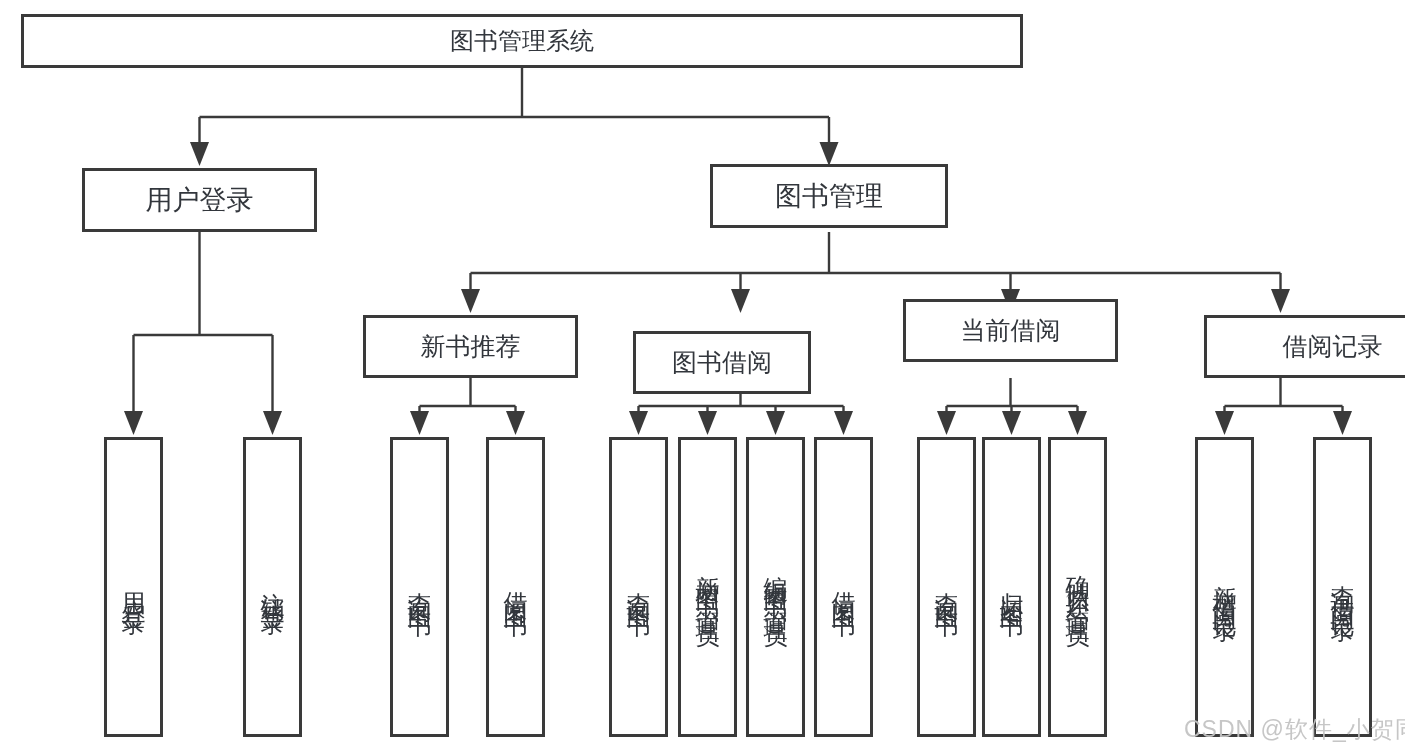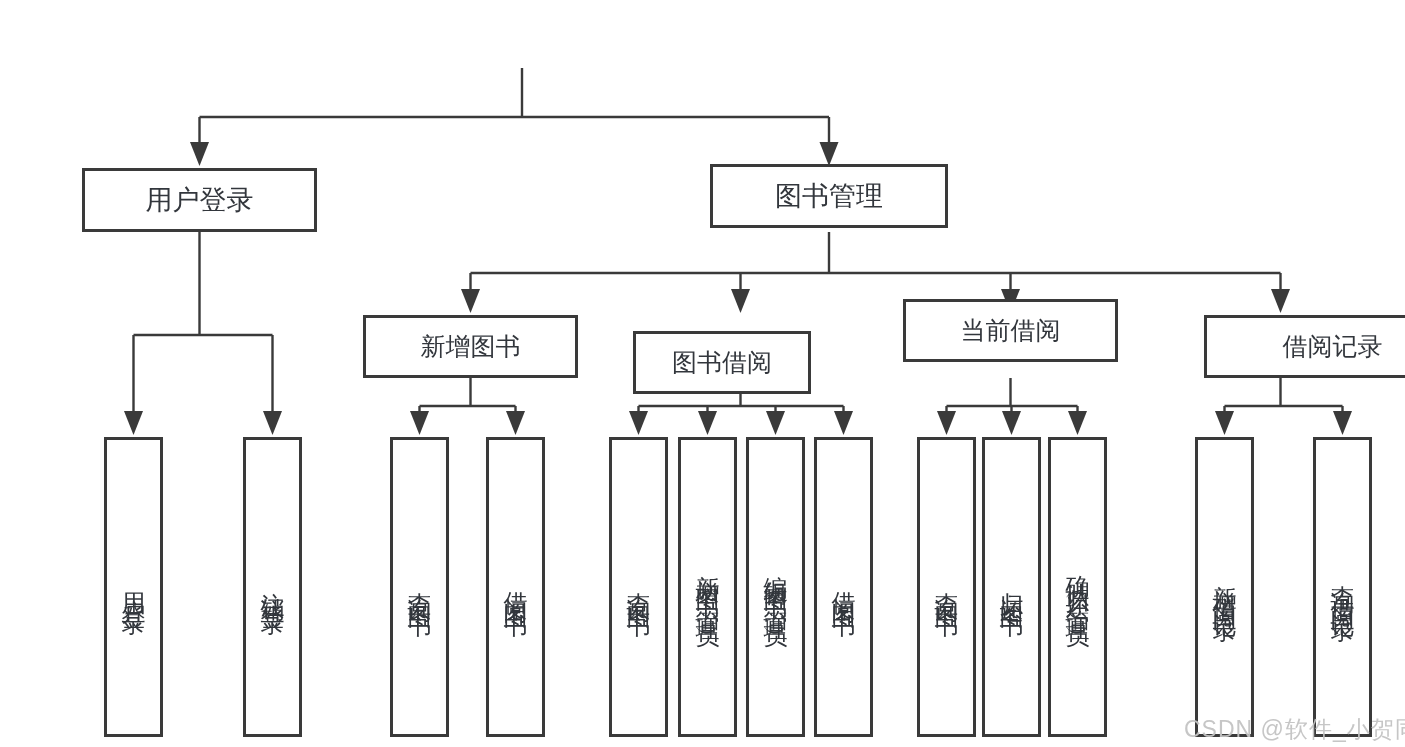--- a/index.html
+++ b/index.html
@@ -83,30 +83,33 @@
       <polygon points="766,411 785,411 775.5,435"></polygon>
       <polygon points="834,411 853,411 843.5,435"></polygon>
       <polygon points="937,411 956,411 946.5,435"></polygon>
       <polygon points="1002,411 1021,411 1011.5,435"></polygon>
       <polygon points="1068,411 1087,411 1077.5,435"></polygon>
       <polygon points="1215,411 1234,411 1224.5,435"></polygon>
       <polygon points="1333,411 1352,411 1342.5,435"></polygon>
     </g>
   </svg>
 
+  <div class="node root" style="left:21px; top:14px; width:1002px; height:54px;">
+    <span>图书管理系统</span>
+  </div>
 
   <div class="node lvl2" style="left:82px; top:168px; width:235px; height:64px;">
     <span>用户登录</span>
   </div>
   <div class="node lvl2" style="left:710px; top:164px; width:238px; height:64px;">
     <span>图书管理</span>
   </div>
 
   <div class="node lvl3" style="left:363px; top:315px; width:215px; height:63px;">
-    <span>新增图书</span>
+    <span>新书推荐</span>
   </div>
   <div class="node lvl3" style="left:633px; top:315px; width:178px; height:63px;margin-top:16px;">
     <span>图书借阅</span>
   </div>
   <div class="node lvl3" style="left:903px; top:299px; width:215px; height:63px;">
     <span>当前借阅</span>
   </div>
   <div class="node lvl3" style="left:1204px; top:315px; width:257px; height:63px;">
     <span>借阅记录</span>
   </div>

